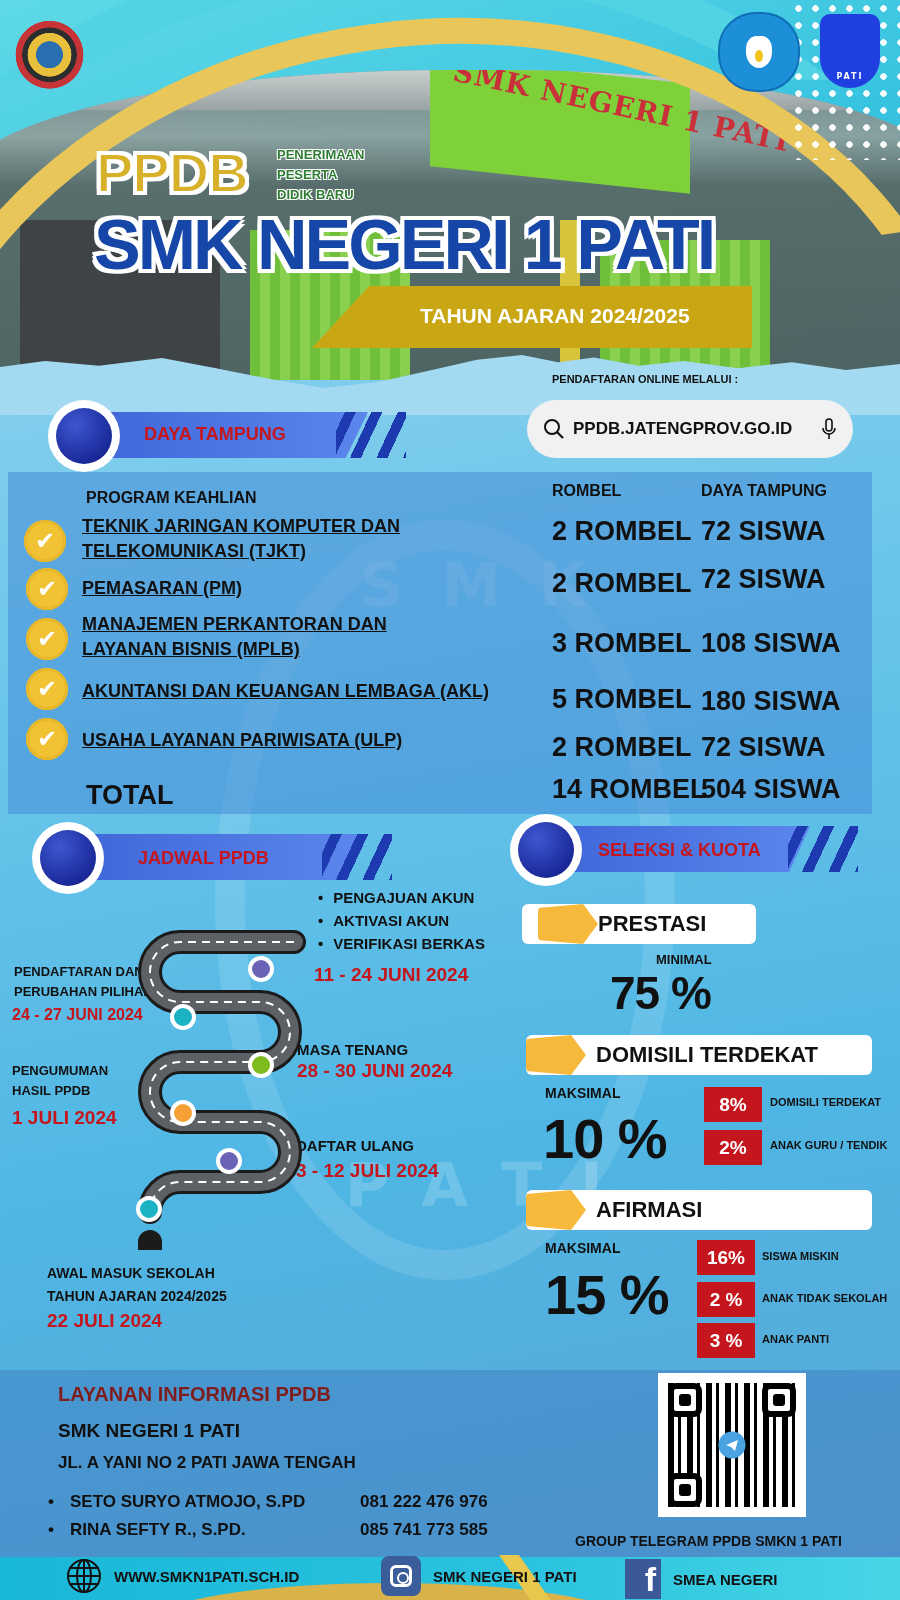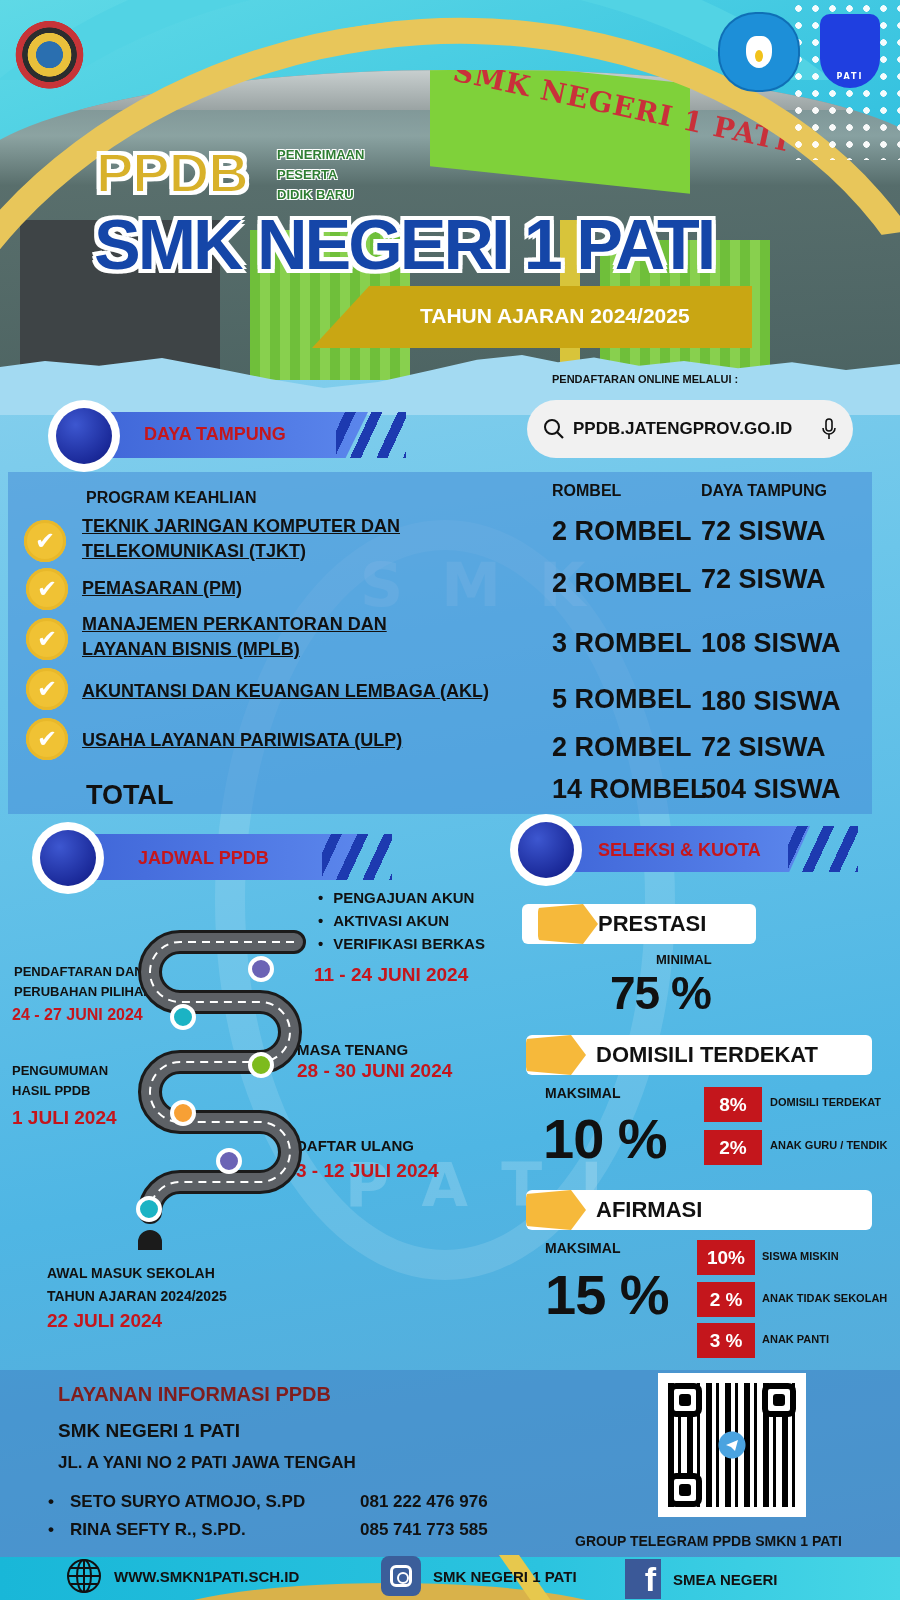--- a/index.html
+++ b/index.html
@@ -425,21 +425,21 @@
 <div class="red-cap" style="left:770px;top:1096px;">DOMISILI TERDEKAT</div>
 <div class="red-box" style="left:704px;top:1130px;">2%</div>
 <div class="red-cap" style="left:770px;top:1139px;">ANAK GURU / TENDIK</div>
 
 <div class="tag" style="left:526px;top:1190px;width:346px;">
   <div class="arrow"></div>
   <div class="tlabel" style="margin-left:10px;">AFIRMASI</div>
 </div>
 <div class="abs small-lbl" style="left:545px;top:1240px;">MAKSIMAL</div>
 <div class="abs big-pct" style="left:545px;top:1262px;">15 %</div>
-<div class="red-box" style="left:697px;top:1240px;">10%</div>
+<div class="red-box" style="left:697px;top:1240px;">16%</div>
 <div class="red-cap" style="left:762px;top:1250px;">SISWA MISKIN</div>
 <div class="red-box" style="left:697px;top:1282px;">2 %</div>
 <div class="red-cap" style="left:762px;top:1292px;">ANAK TIDAK SEKOLAH</div>
 <div class="red-box" style="left:697px;top:1323px;">3 %</div>
 <div class="red-cap" style="left:762px;top:1333px;">ANAK PANTI</div>
 
 <div class="abs info-panel"></div>
 <div class="abs info-title">LAYANAN INFORMASI PPDB</div>
 <div class="abs info-school">SMK NEGERI 1 PATI</div>
 <div class="abs info-addr">JL. A YANI NO 2 PATI JAWA TENGAH</div>

